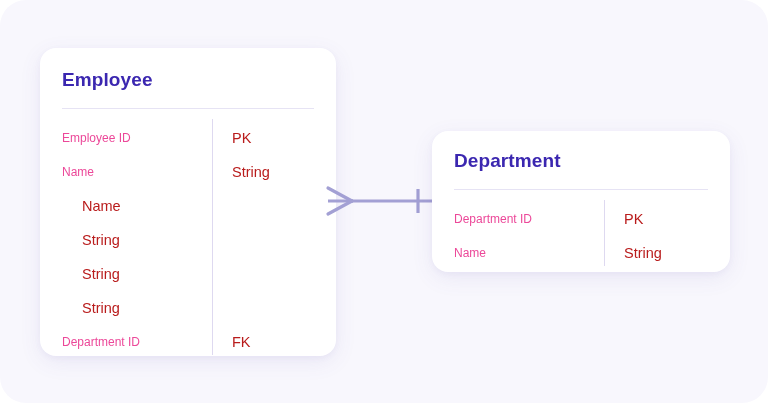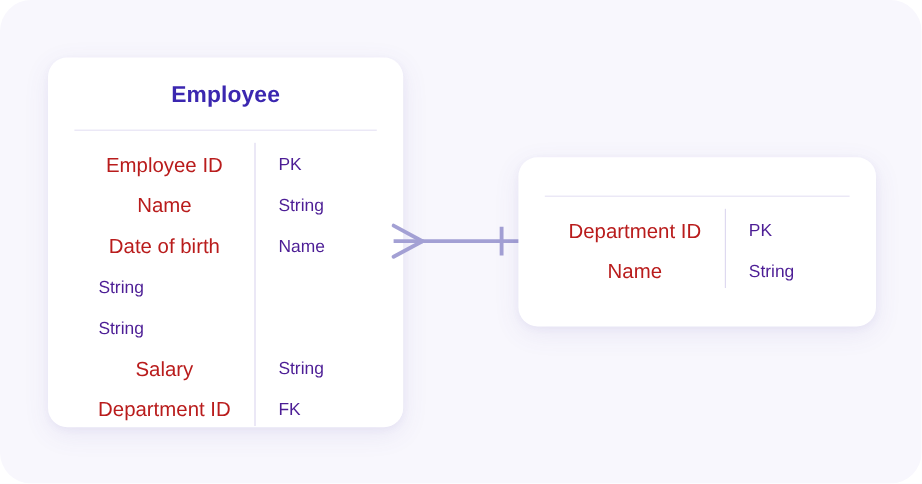--- a/index.html
+++ b/index.html
@@ -24,21 +24,20 @@
   }
 
   
   .entity-card {
     position: absolute;
     background: #ffffff;
     border-radius: 16px;
     box-shadow: 0 6px 22px rgba(90, 80, 170, 0.09),
                 0 2px 6px rgba(90, 80, 170, 0.05);
     box-sizing: border-box;
-    text-align: center;
   }
 
   #employee-card {
     left: 40px;
     top: 48px;
     width: 296px;
     height: 308px;
     padding: 18px 22px 14px 22px;
   }
 
@@ -86,29 +85,29 @@
 
   .attr-row {
     display: flex;
     align-items: center;
     height: 34px;
   }
 
   .attr-name {
     width: 150px;
     flex: 0 0 150px;
-    font-size: 17px;
-    color: #b91c1c;
+    font-size: 12px;
+    color: #ec4899;
     line-height: 18px;
   }
 
   .attr-type {
     padding-left: 20px;
     font-size: 14.5px;
-    color: #4c1d95;
+    color: #b91c1c;
     line-height: 18px;
   }
 
   
   #relationship {
     position: absolute;
     left: 322px;
     top: 178px;
     width: 116px;
     height: 46px;
@@ -132,34 +131,32 @@
         <div class="attr-name">Employee ID</div>
         <div class="attr-type">PK</div>
       </div>
 
       <div class="attr-row">
         <div class="attr-name">Name</div>
         <div class="attr-type">String</div>
       </div>
 
       <div class="attr-row">
-        <div class="attr-name">Date of birth</div>
         <div class="attr-type">Name</div>
       </div>
 
       <div class="attr-row">
         <div class="attr-type">String</div>
       </div>
 
       <div class="attr-row">
         <div class="attr-type">String</div>
       </div>
 
       <div class="attr-row">
-        <div class="attr-name">Salary</div>
         <div class="attr-type">String</div>
       </div>
 
       <div class="attr-row">
         <div class="attr-name">Department ID</div>
         <div class="attr-type">FK</div>
       </div>
     </div>
   </div>
 
@@ -168,20 +165,21 @@
     <line x1="6" y1="23" x2="116" y2="23" stroke="#a3a0d4" stroke-width="3.2" stroke-linecap="butt"></line>
 
     <path d="M 30 23 L 6 10" stroke="#a3a0d4" stroke-width="3.2" stroke-linecap="round" fill="none"></path>
     <path d="M 30 23 L 6 36" stroke="#a3a0d4" stroke-width="3.2" stroke-linecap="round" fill="none"></path>
 
     <line x1="96" y1="11" x2="96" y2="35" stroke="#a3a0d4" stroke-width="3.2" stroke-linecap="butt"></line>
   </svg>
 
   <div class="entity-card" id="department-card">
 
+    <div class="entity-title">Department</div>
 
     <div class="title-divider"></div>
 
     <div class="attr-list">
       <div class="col-divider"></div>
 
       <div class="attr-row">
         <div class="attr-name">Department ID</div>
         <div class="attr-type">PK</div>
       </div>

